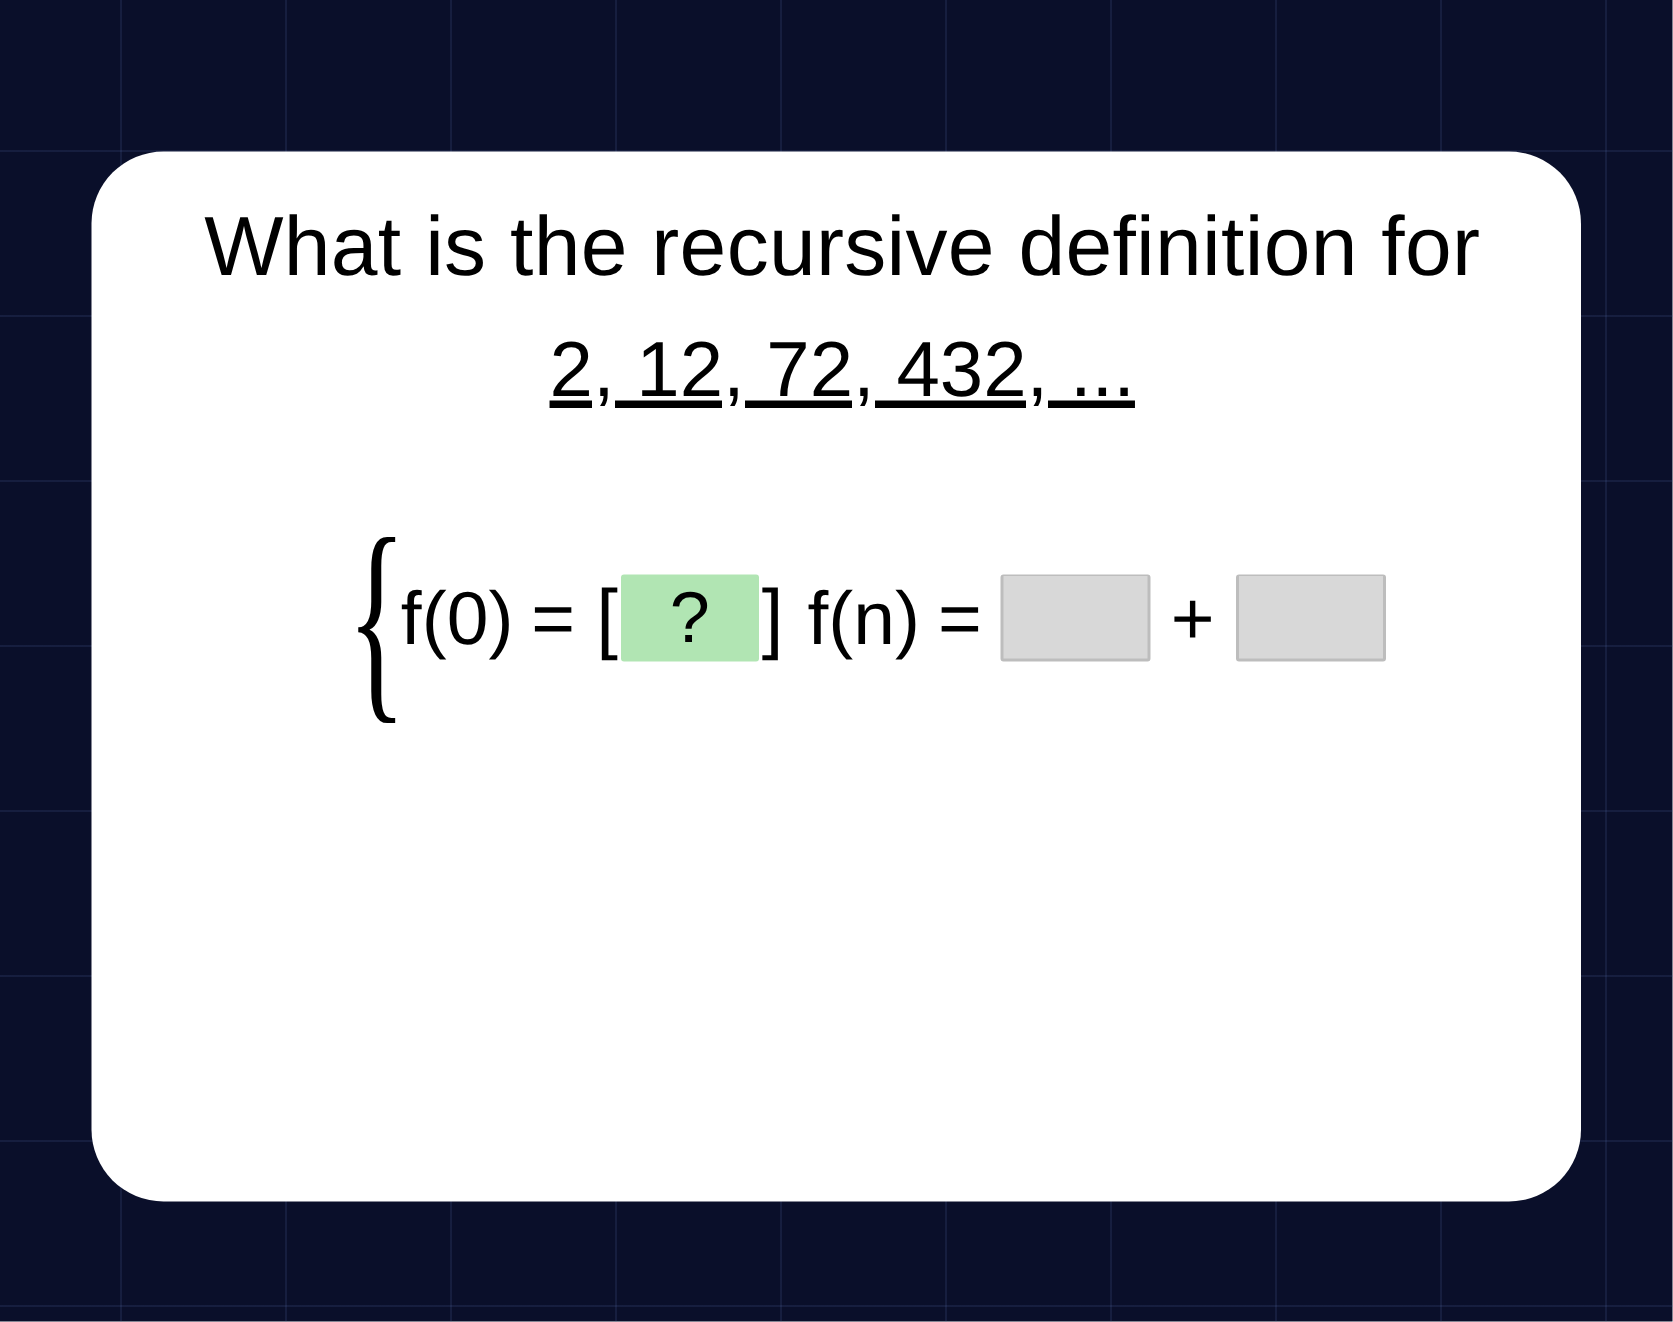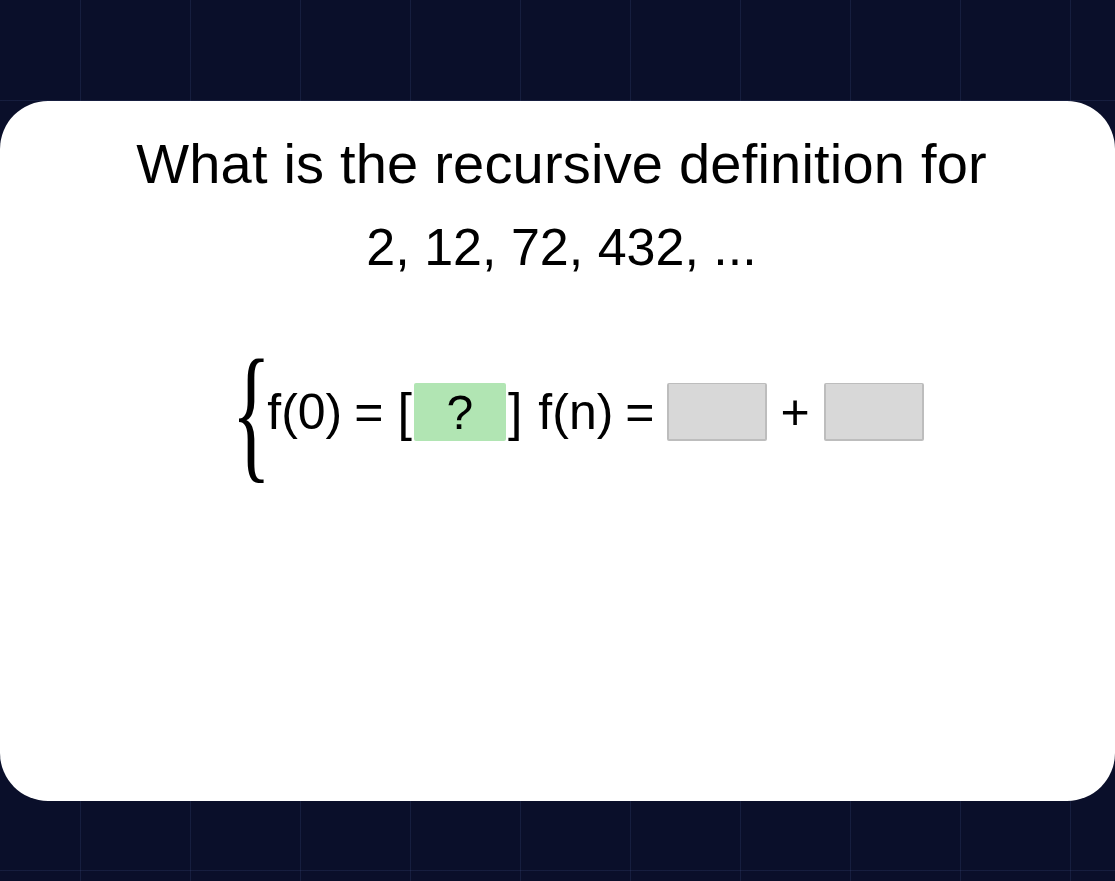--- a/index.html
+++ b/index.html
@@ -15,41 +15,42 @@
       linear-gradient(90deg, rgba(80,100,160,0.18) 1px, transparent 1px);
     background-size: 110px 110px;
     background-position: -30px -10px;
     display: flex;
     align-items: center;
     justify-content: center;
     font-family: "Segoe UI", Candara, "Trebuchet MS", Arial, sans-serif;
   }
   .card {
     background: #ffffff;
-    width: 1115px;
+    width: 993px;
     height: 700px;
     border-radius: 48px;
     padding: 28px 10px 40px 18px;
     margin-top: 20px;
   }
   .question {
     color: #000;
     font-size: 56px;
     line-height: 1.25;
     text-align: center;
     font-weight: 400;
     margin: 0 auto;
     letter-spacing: 0.2px;
   }
   .sequence {
     color: #000;
     font-size: 52px;
     text-align: center;
     margin-top: 18px;
     font-weight: 400;
+    text-decoration: underline;
   }
   .formula-wrap {
     display: flex;
     align-items: center;
     justify-content: center;
     margin-top: 72px;
   }
   .brace {
     font-size: 150px;
     line-height: 0.85;

